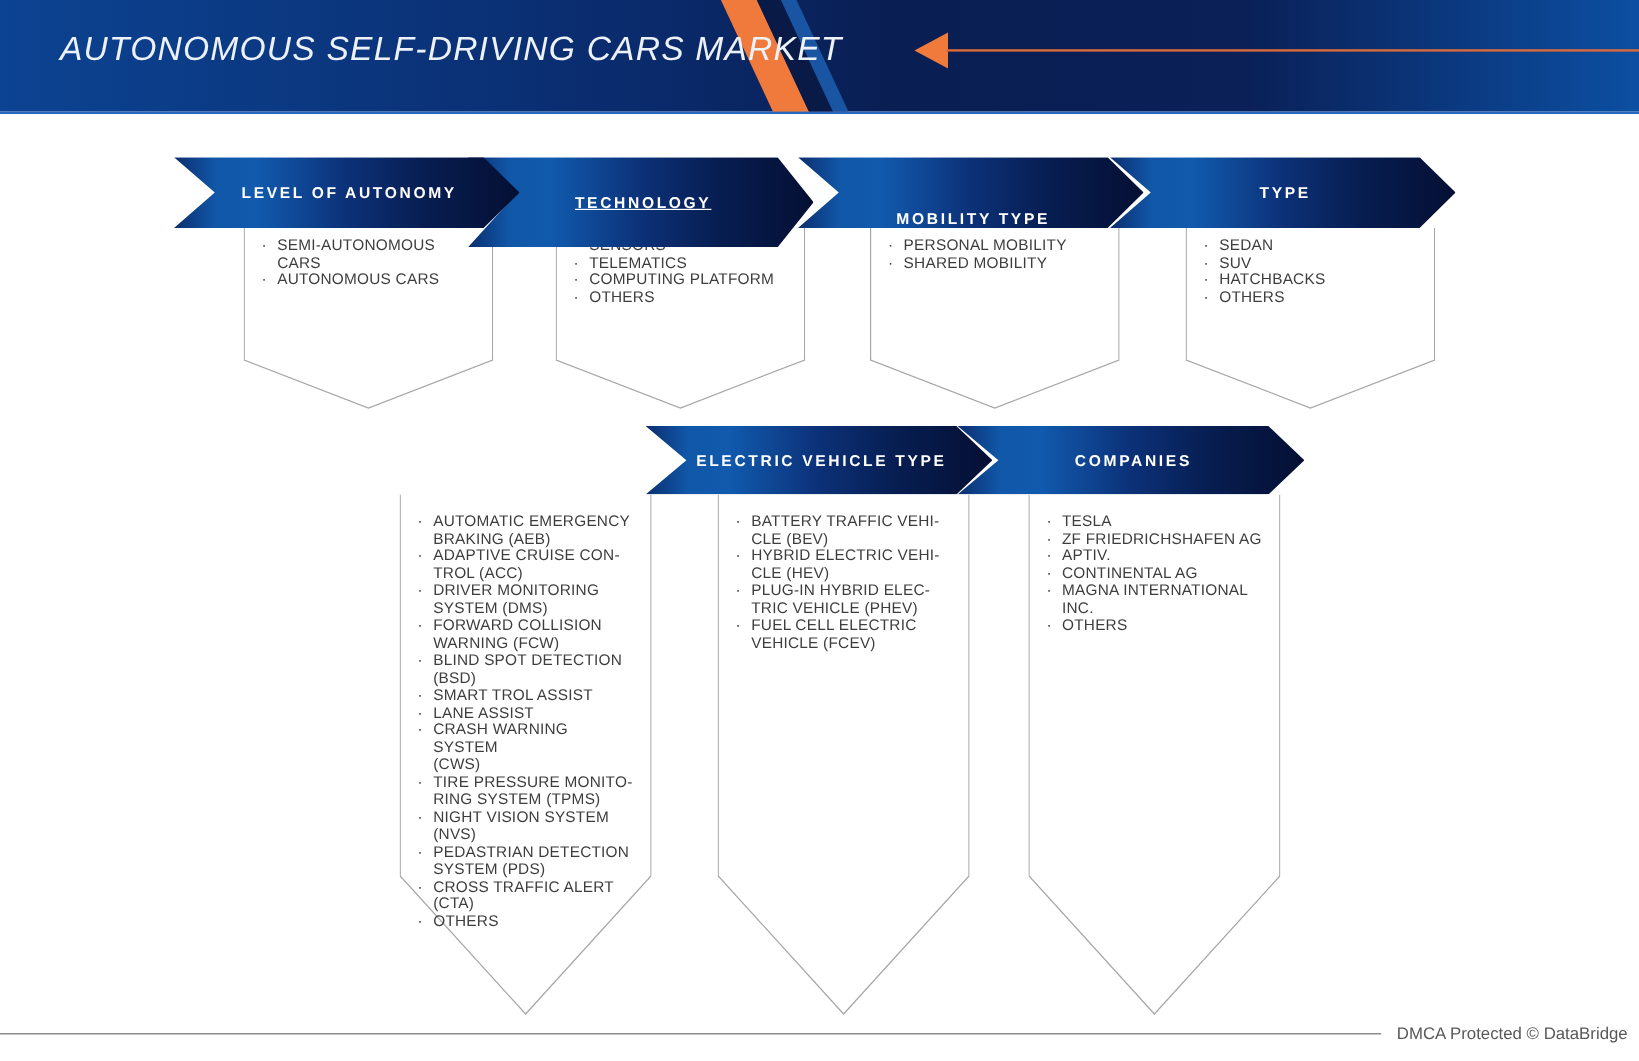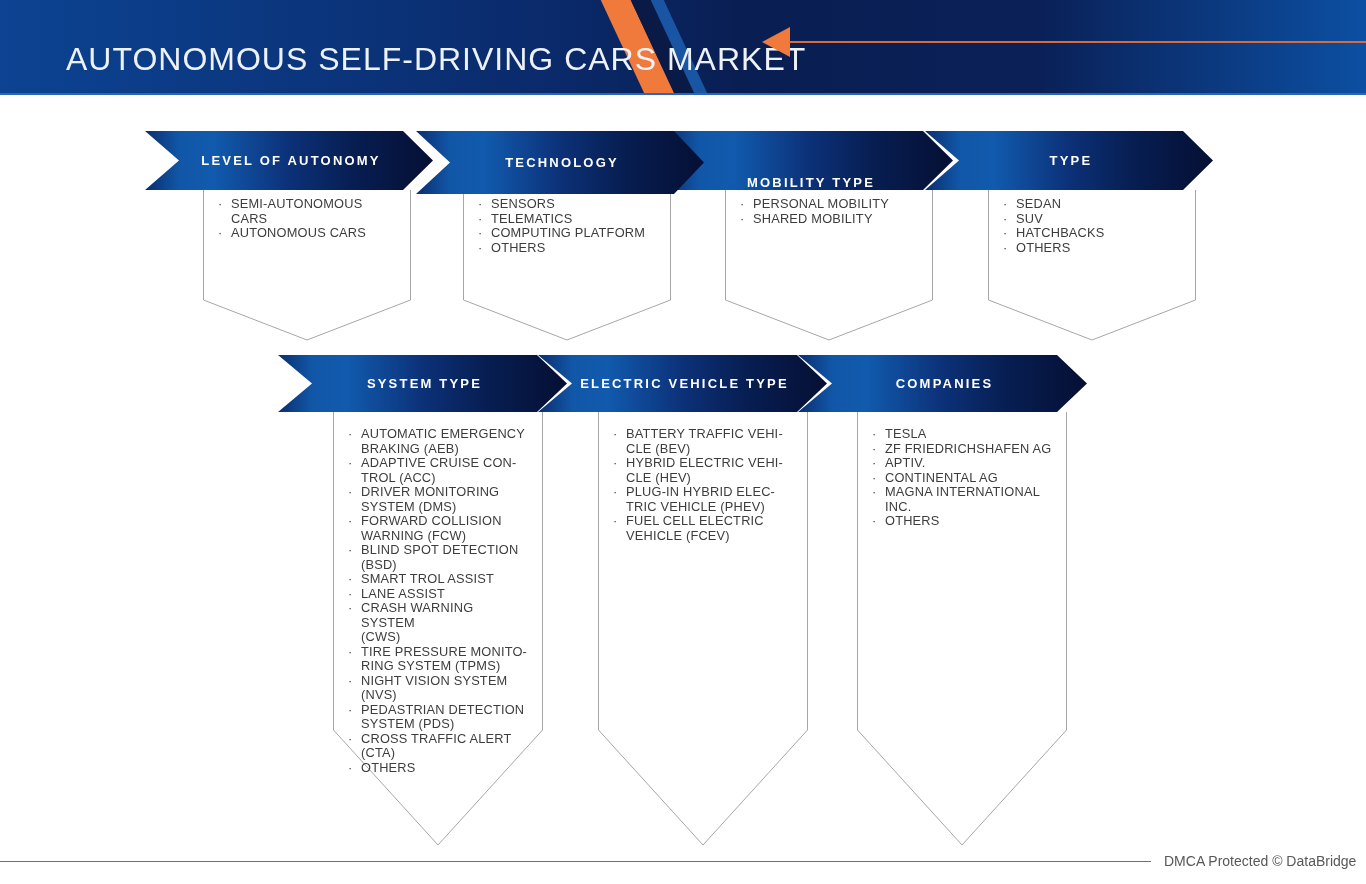--- a/index.html
+++ b/index.html
@@ -9,22 +9,22 @@
     font-family:"Liberation Sans", sans-serif;
   }
   
   .banner{
     position:absolute;left:0;top:0;width:1366px;height:93px;
     background:linear-gradient(90deg,#0C4392 0%,#0B377F 20%,#0A2A6B 40%,#091E52 55%,#0A2057 76%,#0C4FA2 100%);
     border-bottom:2px solid #2B66BE;
     overflow:hidden;
   }
   .banner h1{
-    position:absolute;left:50px;top:25px;margin:16px;
-    font-size:32px;font-weight:400;
+    position:absolute;left:50px;top:25px;margin:0;
+    font-size:28px;font-style:italic;font-weight:400;
     color:#EDF1F8;letter-spacing:1px;white-space:nowrap;
   }
   .stripe{position:absolute;top:-8px;height:115px;transform:skewX(25deg);transform-origin:0 0;}
   .stripe-orange{left:597px;width:30px;background:#F0793C;}
   .stripe-dark{left:627px;width:20px;background:#081A45;}
   .stripe-light{left:647px;width:13px;background:#1A55A4;}
   .banner-arrow{
     position:absolute;left:762px;top:27px;width:0;height:0;
     border-top:15px solid transparent;border-bottom:15px solid transparent;
     border-right:28px solid #F0793C;
@@ -77,21 +77,21 @@
           <span class="bullet">·</span>
           <span class="txt">SEMI-AUTONOMOUS
 CARS</span>
         </li>
         <li>
           <span class="bullet">·</span>
           <span class="txt">AUTONOMOUS CARS</span>
         </li>
       </ul>
     </div>
-    <div class="band" style="left: 416px; top: 131px; width: 288px; height: 63px; z-index: 19;">
+    <div class="band" style="left: 390px; top: 131px; width: 288px; height: 75px; z-index: 19; text-decoration: underline;">
       <span>TECHNOLOGY</span>
     </div>
     <div class="pennant" style="left: 463px; top: 190px; width: 208px; height: 150px;">
       <svg width="208" height="151" viewBox="0 0 208 151">
         <path d="M0.5,0 L0.5,110 L104,150 L207.5,110 L207.5,0" fill="none" stroke="#A6A6A6" stroke-width="1"></path>
       </svg>
       <ul style="padding-top: 7px;">
         <li>
           <span class="bullet">·</span>
           <span class="txt">SENSORS</span>
@@ -146,23 +146,20 @@
         </li>
         <li>
           <span class="bullet">·</span>
           <span class="txt">HATCHBACKS</span>
         </li>
         <li>
           <span class="bullet">·</span>
           <span class="txt">OTHERS</span>
         </li>
       </ul>
-    </div>
-    <div class="band" style="left: 278px; top: 355px; width: 289px; height: 57px; z-index: 20;">
-      <span>SYSTEM TYPE</span>
     </div>
     <div class="pennant" style="left: 333px; top: 412px; width: 210px; height: 433px;">
       <svg width="210" height="434" viewBox="0 0 210 434">
         <path d="M0.5,0 L0.5,318 L105,433 L209.5,318 L209.5,0" fill="none" stroke="#A6A6A6" stroke-width="1"></path>
       </svg>
       <ul style="padding-top: 15px;">
         <li>
           <span class="bullet">·</span>
           <span class="txt">AUTOMATIC EMERGENCY
 BRAKING (AEB)</span>

